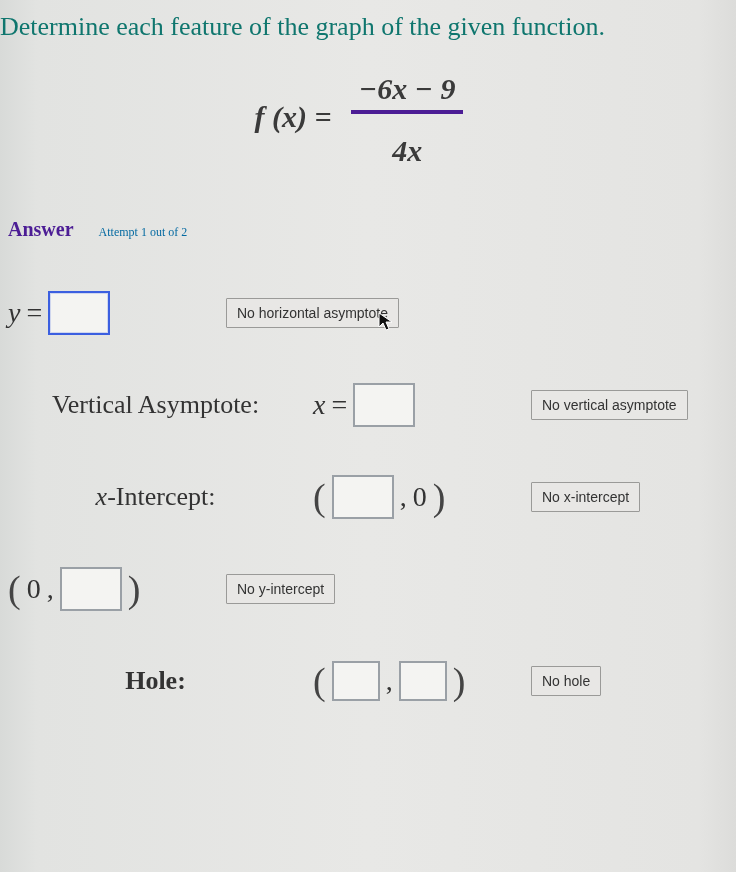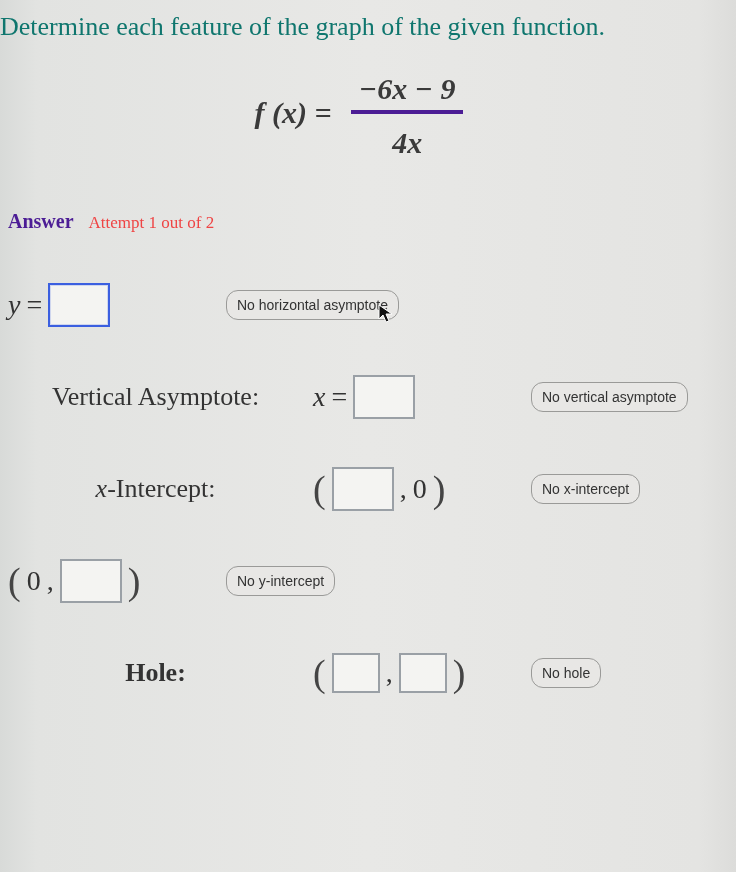--- a/index.html
+++ b/index.html
@@ -26,27 +26,27 @@
     margin: 30px 0 50px 0;
     font-weight: bold;
   }
   .frac {
     display: inline-block;
     vertical-align: middle;
     text-align: center;
     margin-left: 12px;
   }
   .num { display:block; padding: 0 8px 4px 8px; border-bottom: 4px solid #4c1d95; }
-  .den { display:block; padding: 12px 8px 0 8px; }
+  .den { display:block; padding: 20px 8px 0 8px; }
   .answer-line {
     font-size: 20px;
     margin: 0 0 50px 8px;
   }
   .answer-line .bold { font-weight: bold; color:#4c1d95; }
-  .answer-line .attempt { color: #ef4444; font-size: 17px; margin-left: 10px; }
+  .answer-line .attempt { color: #0369a1; font-size: 12px; margin-left: 20px; }
   .row {
     display: flex;
     align-items: center;
     justify-content: flex-start;
     margin-bottom: 48px;
     padding-left: 8px;
   }
   .label {
     font-size: 26px;
     color: #333;
@@ -73,21 +73,21 @@
     vertical-align: middle;
   }
   .input-box.active { border-color: #3b5fe0; box-shadow: 0 0 0 1px rgba(59,95,224,.2) inset; }
   .input-box.small { width: 48px; height: 40px; }
   .btn {
     font-family: Arial, sans-serif;
     font-size: 14px;
     color: #333;
     background: #e8e7e5;
     border: 1px solid #9a9a98;
-    border-radius: 12px;
+    border-radius: 1px;
     padding: 6px 10px;
     white-space: nowrap;
     cursor: pointer;
     margin-left: 8px;
   }
   .row-ha { position: relative; }
   .cursor-wrap { position: relative; display:inline-block; }
   .cursor-svg { position:absolute; right: 4px; bottom: -4px; }
 </style>
 </head>

